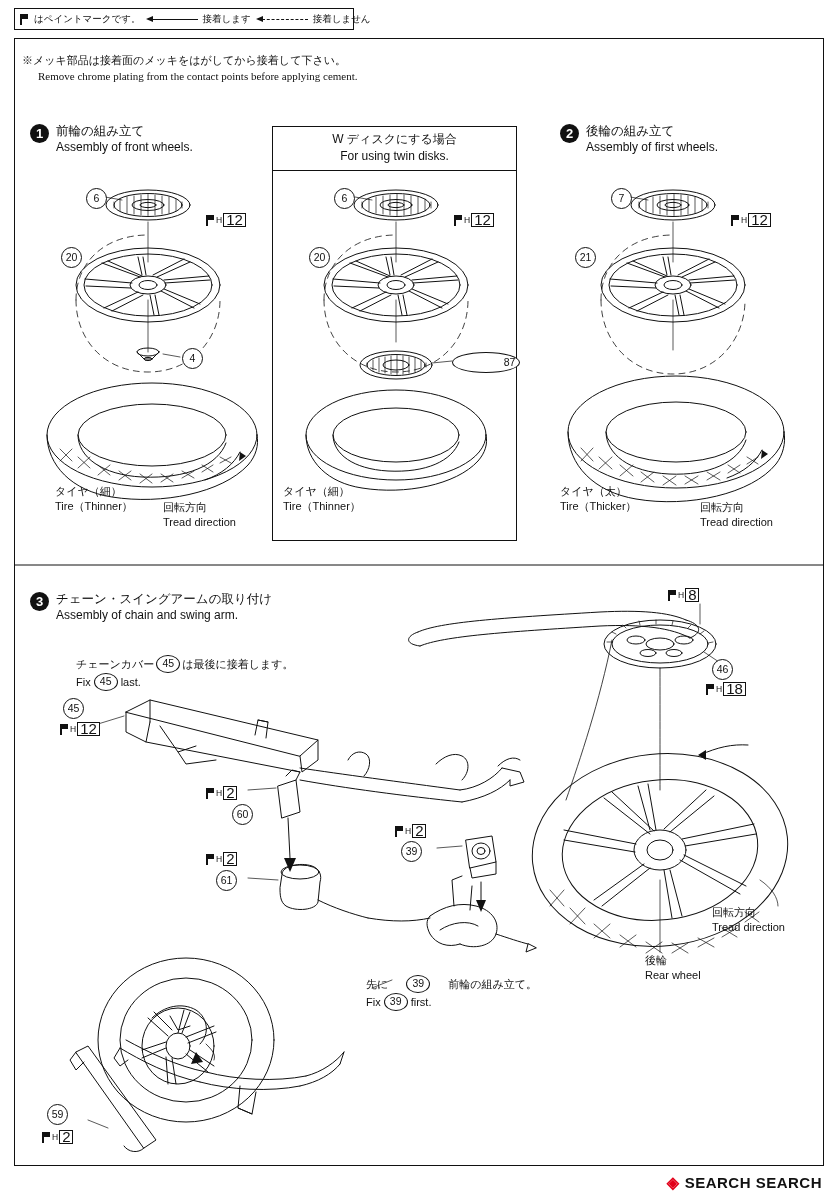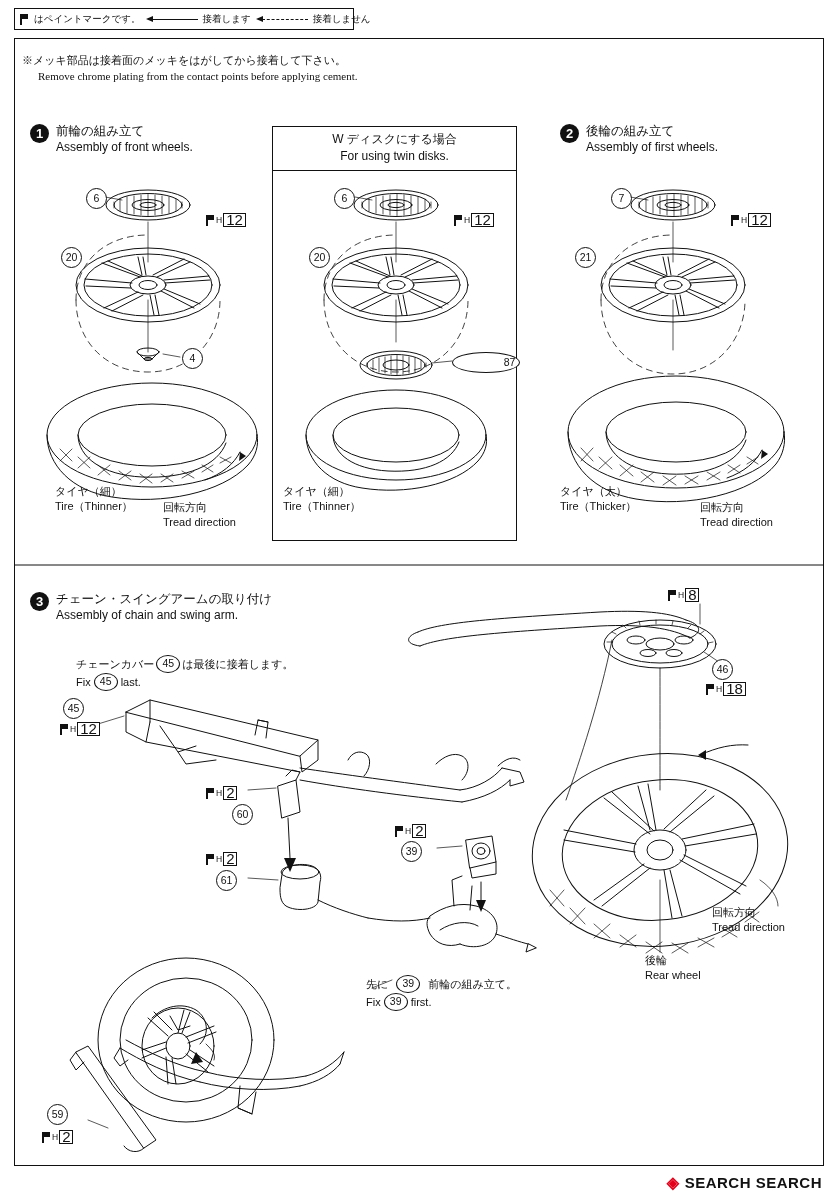--- a/index.html
+++ b/index.html
@@ -763,21 +763,21 @@
   <div class="cap" style="left:712px; top:905px;">
     <div>回転方向</div>
     <div>Tread direction</div>
   </div>
   <div class="cap" style="left:645px; top:953px;">
     <div>後輪</div>
     <div>Rear wheel</div>
   </div>
 
   <div class="cap" style="left:366px; top:975px;">
-    <div style="display:flex; align-items:center; gap:8px;">
+    <div style="display:flex; align-items:center; gap:18px;">
       <span>先に</span>
       <span class="balloon sz2" style="position:relative; left:0; top:0; display:inline-block;">39</span>
       <span>前輪の組み立て。</span>
     </div>
     <div style="display:flex; align-items:center; gap:3px;">
       <span>Fix</span>
       <span class="balloon sz2" style="position:relative; left:0; top:0; display:inline-block;">39</span>
       <span>first.</span>
     </div>
   </div>

